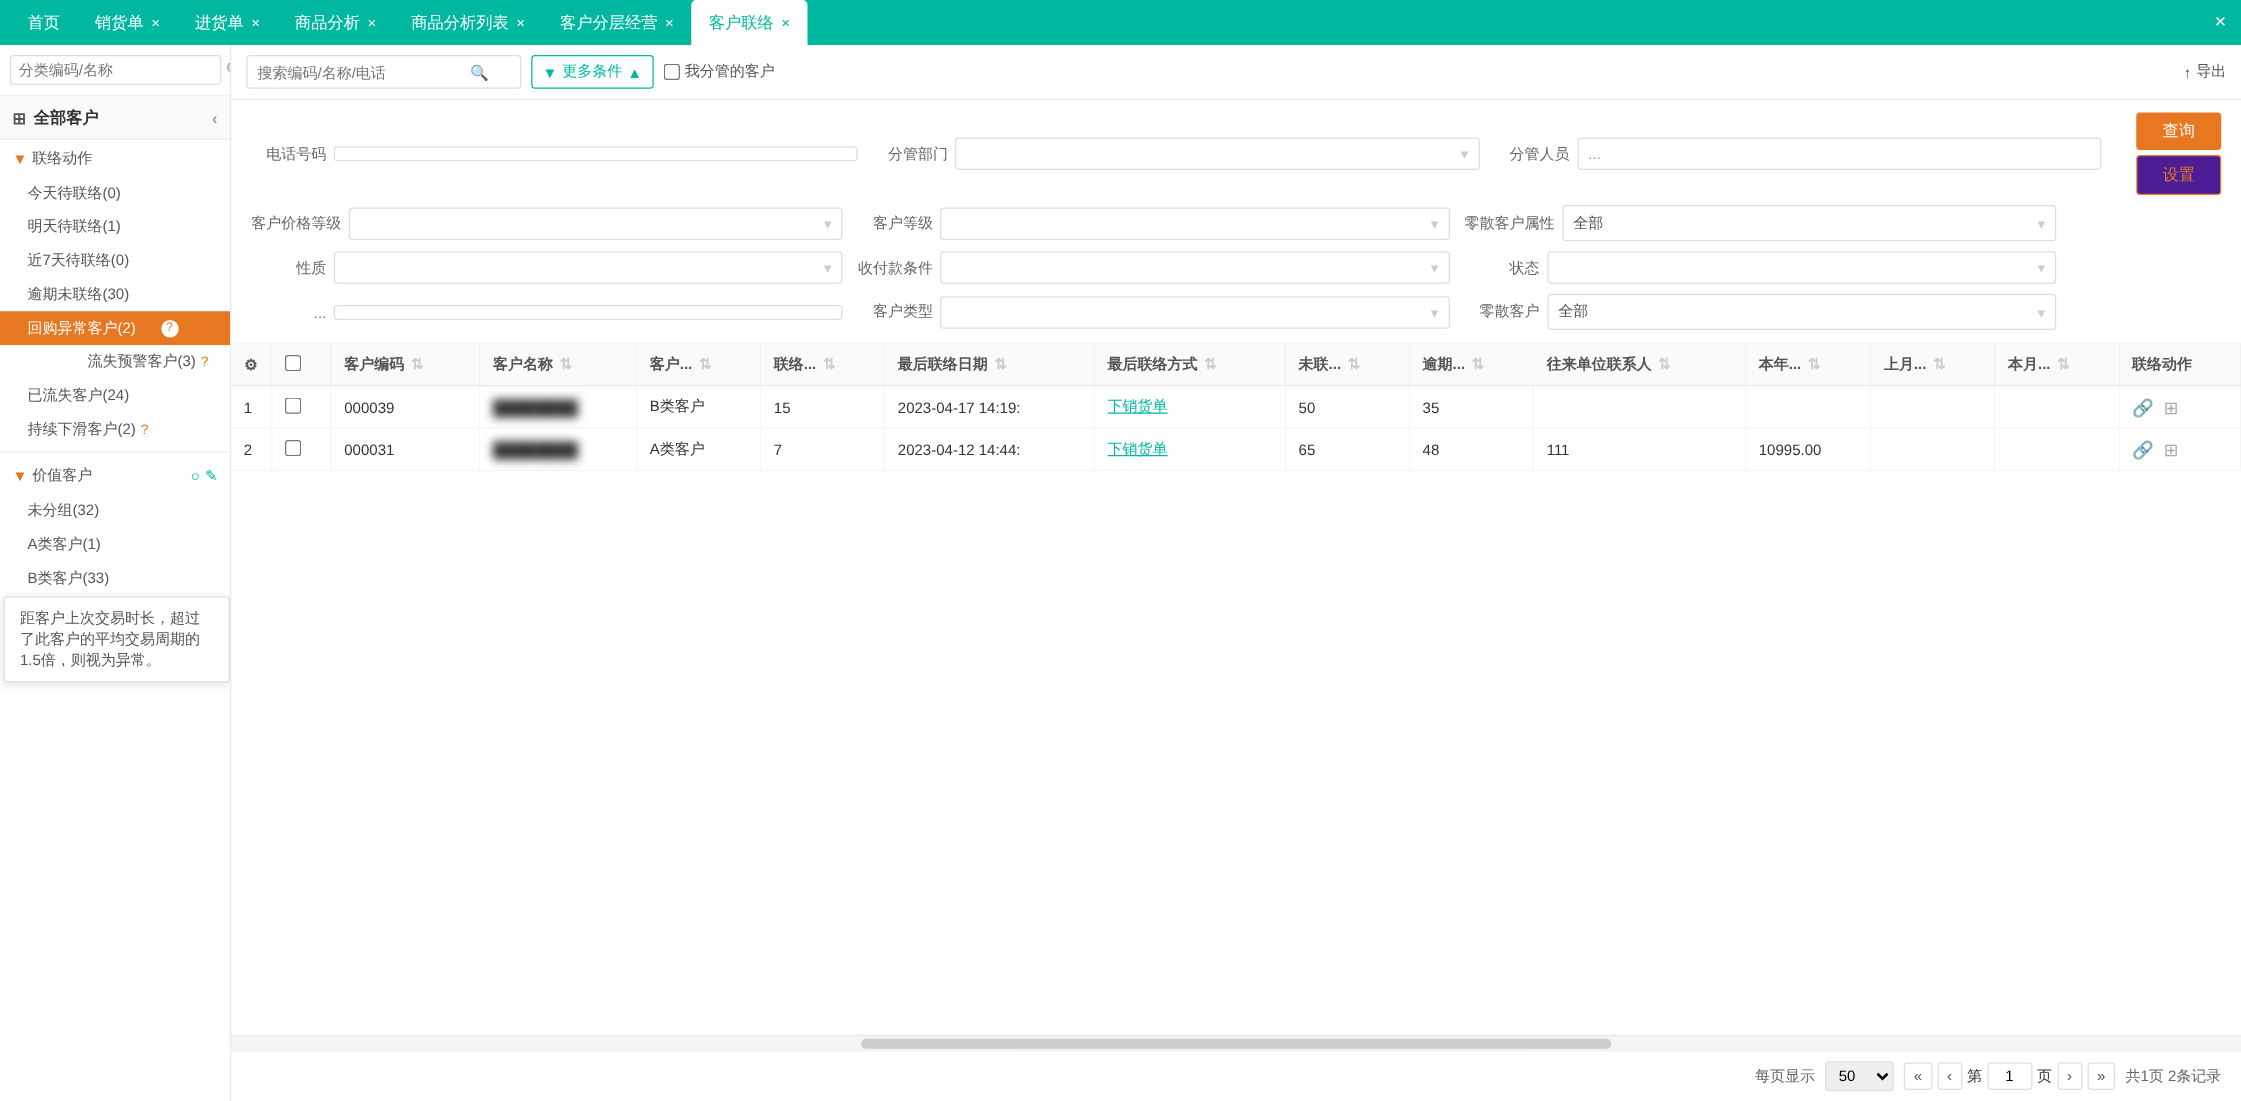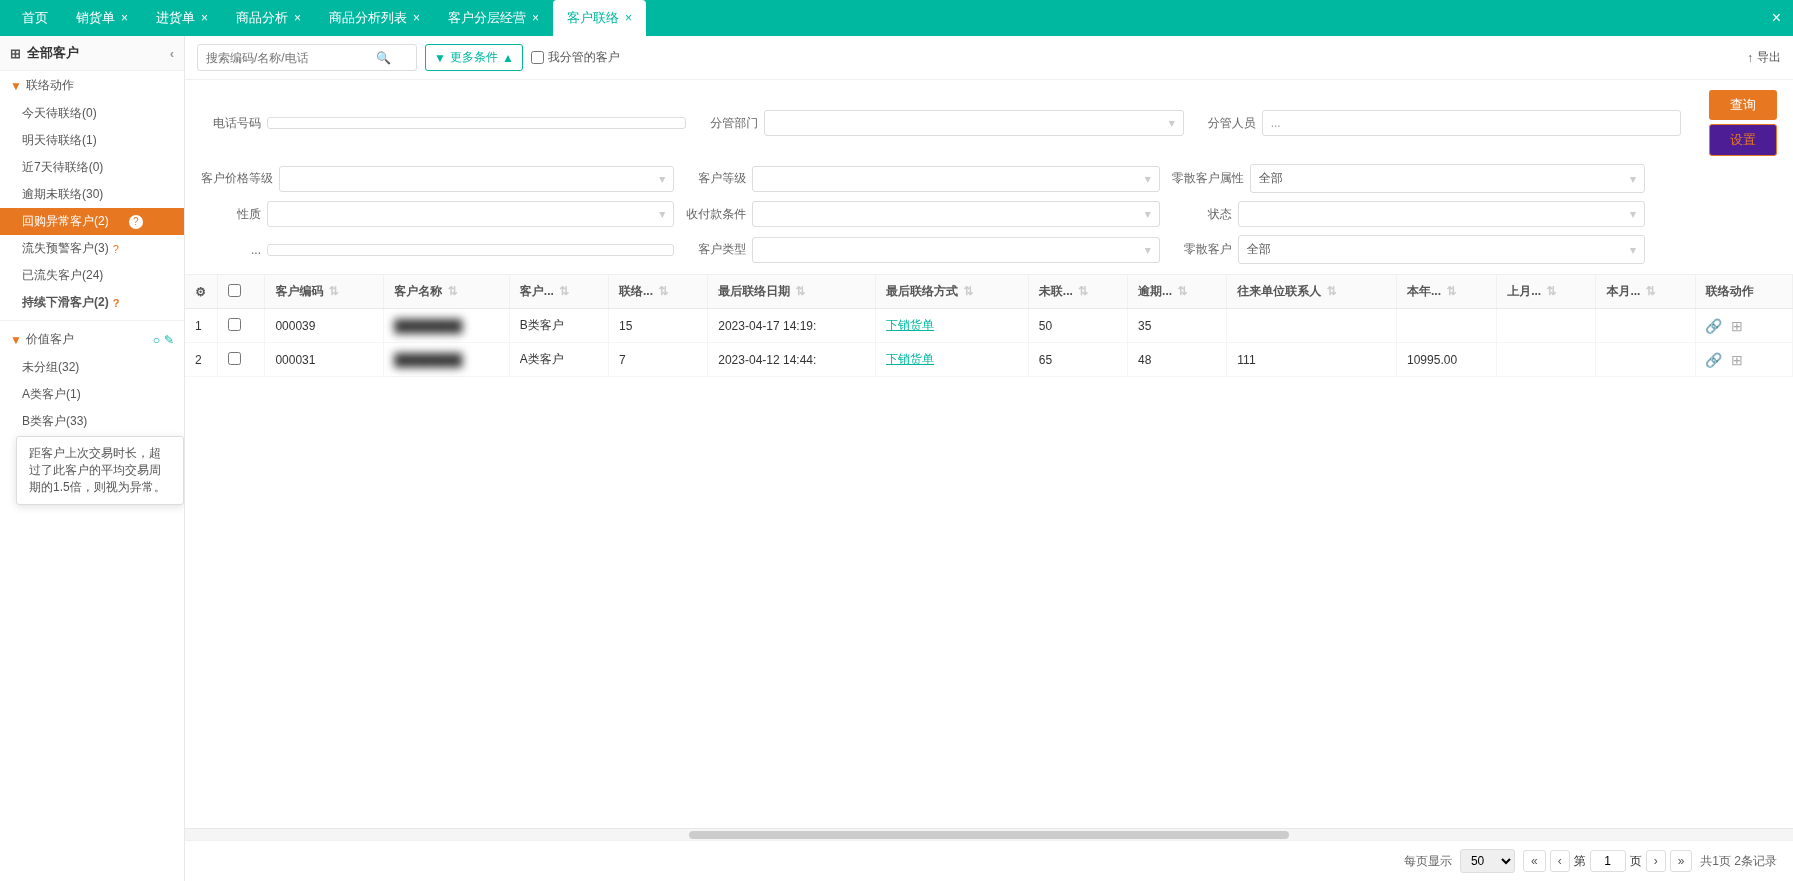--- a/index.html
+++ b/index.html
@@ -175,21 +175,21 @@
     }
     .pagination-bar .total-label { color: #666; font-size: 12px; }
 
     
     .table-container::-webkit-scrollbar { height: 8px; width: 8px; }
     .table-container::-webkit-scrollbar-track { background: #f5f5f5; }
     .table-container::-webkit-scrollbar-thumb { background: #ccc; border-radius: 4px; }
 
     
     .tooltip-box {
-      position: absolute; left: 16px; top: 228px; z-index: 100;
+      position: absolute; left: 3px; top: 228px; z-index: 100;
       background: #fff; border: 1px solid #ddd; box-shadow: 0 2px 8px rgba(0,0,0,0.12);
       padding: 8px 12px; font-size: 12px; color: #555; max-width: 340px;
       border-radius: 3px;
     }
 
     
     .blurred { filter: blur(4px); display: inline-block; }
 
     
     .bottom-scroll {
@@ -230,20 +230,24 @@
   <div class="nav-item active">
     <span>客户联络</span>
     <span class="close-btn">×</span>
   </div>
   <span class="nav-close">×</span>
 </div>
 
 <div class="main-layout">
 
   <div class="sidebar">
+    <div class="sidebar-search">
+      <input type="text" placeholder="分类编码/名称" style="">
+      <span class="search-icon">🔍</span>
+    </div>
 
     <div class="sidebar-section-title">
       <span style="margin-right:6px; color:#555;">⊞</span>
       <span>全部客户</span>
       <span class="toggle-icon">‹</span>
     </div>
 
     <div class="sidebar-group-label">
       <span class="arrow">▼</span>
       <span>联络动作</span>
@@ -264,28 +268,28 @@
     <div style="position:relative;">
       <div class="sidebar-item orange-bg" style="display:flex;align-items:center;gap:20px;">
         <span>回购异常客户(2)</span>
         <span style="background:#fff;color:#e87722;border-radius:50%;width:14px;height:14px;display:flex;align-items:center;justify-content:center;font-size:10px;cursor:pointer;">?</span>
       </div>
       <div class="tooltip-box">
         <span>距客户上次交易时长，超过了此客户的平均交易周期的1.5倍，则视为异常。</span>
       </div>
     </div>
 
-    <div class="sidebar-item" style="display:flex;align-items:center;gap:4px;">
+    <div class="sidebar-item" style="display:flex;align-items:center;gap:4px;margin-left:48px;">
       <span>流失预警客户(3)</span>
       <span style="color:#e87722;font-size:11px;">?</span>
     </div>
     <div class="sidebar-item">
       <span>已流失客户(24)</span>
     </div>
-    <div class="sidebar-item" style="display:flex;align-items:center;gap:4px;font-weight:bold;">
+    <div class="sidebar-item" style="display:flex;align-items:center;gap:4px;">
       <span>持续下滑客户(2)</span>
       <span style="color:#e87722;font-size:11px;">?</span>
     </div>
 
     <div class="sidebar-divider"></div>
 
     <div class="sidebar-customers-section">
       <span style="margin-right:4px; color:#e87722;">▼</span>
       <span>价值客户</span>
       <div class="edit-icons">

